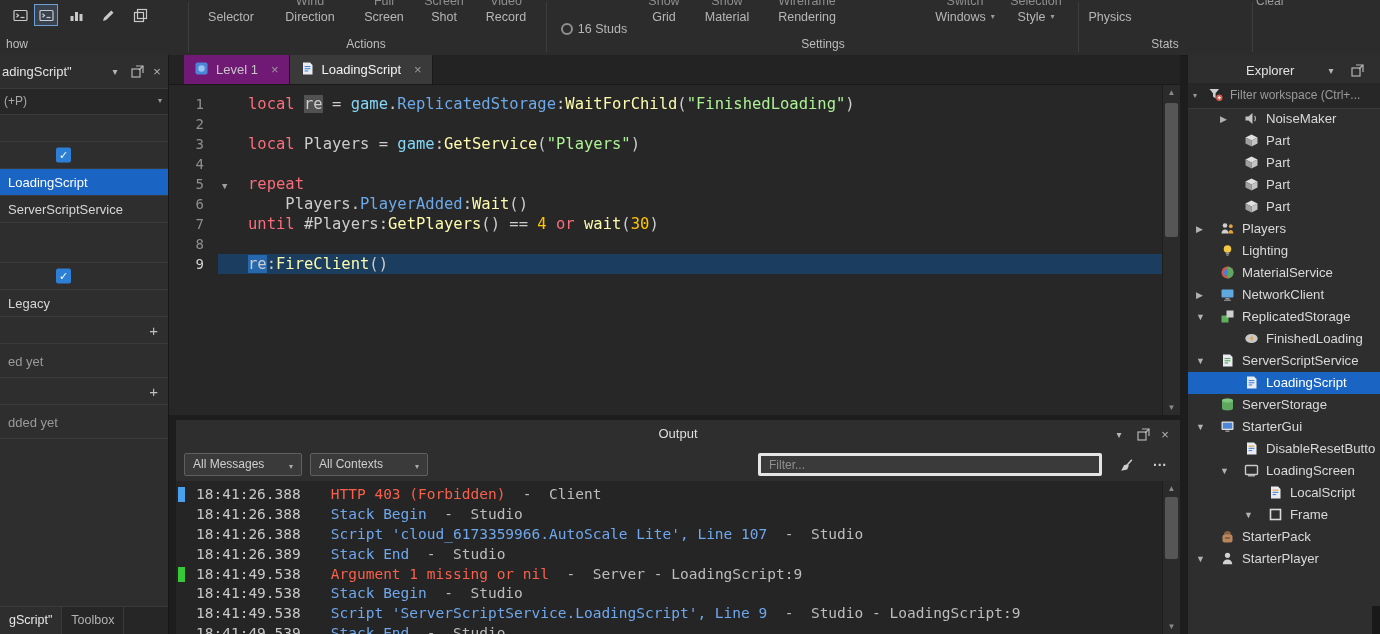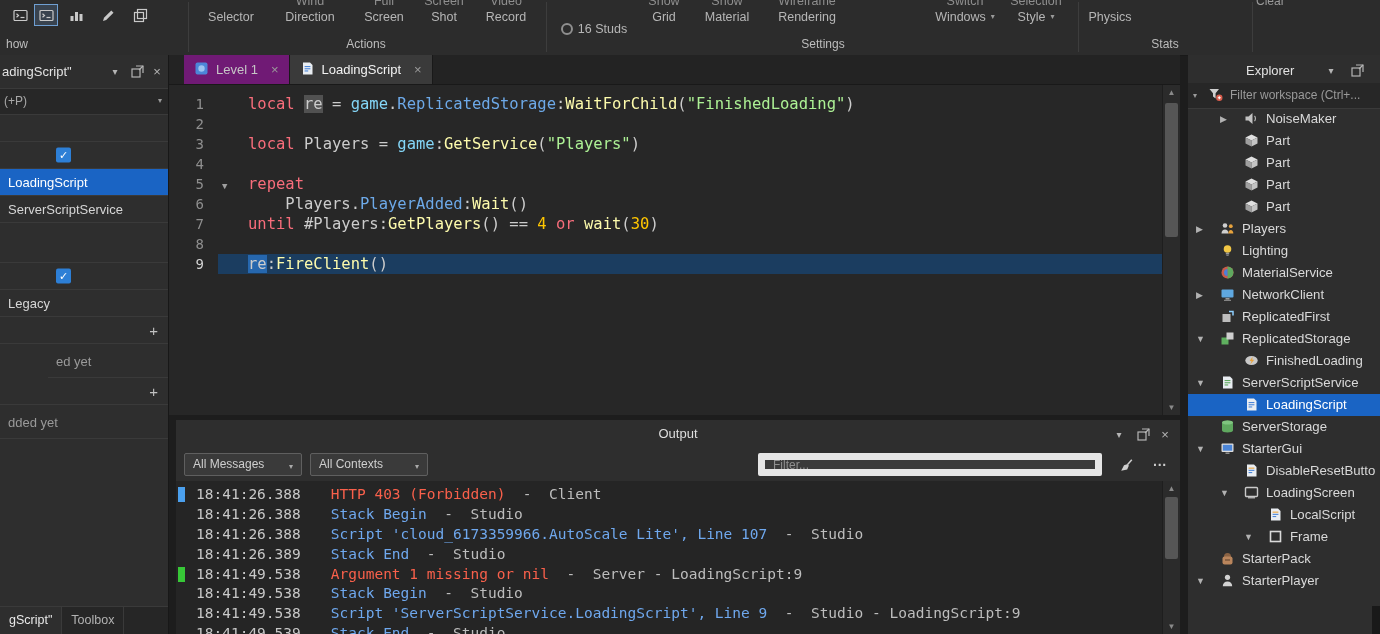--- a/index.html
+++ b/index.html
@@ -60,21 +60,21 @@
   .vscroll .thumb{position:absolute;left:2px;right:2px;background:#565656;border-radius:2px;}
   .vscroll .sarr{position:absolute;left:0;right:0;text-align:center;color:#8a8a8a;font-size:8px;}
 
   
   .output{position:absolute;left:176px;top:420px;width:1004px;height:214px;background:#252525;}
   .o-head{position:absolute;top:0;left:0;right:0;height:28px;background:#2e2e2e;border-bottom:1px solid #1c1c1c;}
   .o-title{position:absolute;left:0;right:0;text-align:center;top:6px;font-size:13px;color:#dedede;}
   .o-toolbar{position:absolute;top:28px;left:0;right:0;height:33px;background:#2e2e2e;}
   .dd{position:absolute;top:5px;height:23px;background:#3a3a3a;border:1px solid #5f5f5f;border-radius:2px;box-sizing:border-box;color:#cfcfcf;font-size:12px;line-height:21px;padding:0 8px;}
   .dd .dcaret{float:right;font-size:8px;color:#aaa;margin:2px 0 0 10px;}
-  .o-filter{position:absolute;top:5px;height:23px;box-sizing:border-box;background:#3a3a3a;border:7px solid #e5e5e5;border-radius:2px;color:#cccccc;font-size:12px;padding:0 8px;font-family:"Liberation Sans",sans-serif;outline:none;}
+  .o-filter{position:absolute;top:5px;height:23px;box-sizing:border-box;background:#3a3a3a;border:3px solid #e5e5e5;border-radius:2px;color:#cccccc;font-size:12px;padding:0 8px;font-family:"Liberation Sans",sans-serif;outline:none;}
   .o-filter::placeholder{color:#8f8f8f;}
   .o-icon{position:absolute;top:6px;width:24px;height:22px;display:flex;align-items:center;justify-content:center;color:#cccccc;font-size:14px;font-weight:bold;}
   .o-log{position:absolute;top:61px;left:0;right:18px;bottom:0;overflow:hidden;font-family:"DejaVu Sans Mono",monospace;font-size:14.5px;line-height:19.9px;padding-top:4px;}
   .oline{position:relative;white-space:pre;padding-left:20px;height:19.9px;}
   .omark{position:absolute;left:2px;top:2px;width:7px;height:15px;}
   .omark.blue{background:#4BA0EE}.omark.green{background:#37C837}
   .ots{color:#c8c8c8;padding-right:30px;}
   .oseg.err{color:#F9604B}.oseg.info{color:#6FA8EE}.oseg.ctx{color:#BDBDBD}
 
   
@@ -257,21 +257,21 @@
         <div class="lp-row" style="height: 40px;"></div>
         <div class="lp-row" style="height: 27px;">
           <span class="cb">✓</span>
         </div>
         <div class="lp-row" style="height: 27px;">
           <span class="val">Legacy</span>
         </div>
         <div class="lp-row" style="height: 27px;">
           <span class="addbtn">+</span>
         </div>
-        <div class="lp-row" style="height: 34px; margin-left: 48px;">
+        <div class="lp-row" style="height: 34px;">
           <span class="val muted">ed yet</span>
         </div>
         <div class="lp-row" style="height: 27px;">
           <span class="addbtn">+</span>
         </div>
         <div class="lp-row" style="height: 34px;">
           <span class="val muted">dded yet</span>
         </div>
       </div>
     <div class="lp-tabs">
@@ -458,27 +458,20 @@
         <div class="xrow">
           <span class="xarrow" style="left: 8px;">▶</span>
           <span class="xicon" style="left: 32px;"><svg width="15" height="15" viewBox="0 0 15 15" xmlns="http://www.w3.org/2000/svg">
               <rect x="1.5" y="2.5" width="12" height="8" rx="1" fill="#5FA8E0"></rect>
               <rect x="5.5" y="11" width="4" height="1.6" fill="#9a9a9a"></rect>
               <rect x="4" y="12.8" width="7" height="1" fill="#9a9a9a"></rect>
             </svg></span>
           <span class="xlabel" style="left: 54px;">NetworkClient</span>
         </div>
         <div class="xrow">
-          <span class="xicon" style="left: 32px;"><svg width="15" height="15" viewBox="0 0 15 15" xmlns="http://www.w3.org/2000/svg">
-              <rect x="2.5" y="5" width="8" height="8" fill="#bdbdbd"></rect>
-              <path d="M9 2.5h4v4" fill="none" stroke="#8fd0ff" stroke-width="1.5"></path>
-            </svg></span>
-          <span class="xlabel" style="left: 54px;">ReplicatedFirst</span>
-        </div>
-        <div class="xrow">
           <span class="xarrow" style="left: 8px;">▼</span>
           <span class="xicon" style="left: 32px;"><svg width="15" height="15" viewBox="0 0 15 15" xmlns="http://www.w3.org/2000/svg">
               <rect x="1.5" y="6.5" width="7" height="7" fill="#5FB05F"></rect>
               <rect x="6.5" y="1.5" width="7" height="7" fill="#cfcfcf"></rect>
             </svg></span>
           <span class="xlabel" style="left: 54px;">ReplicatedStorage</span>
         </div>
         <div class="xrow">
           <span class="xicon" style="left: 56px;"><svg width="15" height="15" viewBox="0 0 15 15" xmlns="http://www.w3.org/2000/svg">
               <ellipse cx="7.5" cy="7.5" rx="6.2" ry="4.6" fill="#c9c9c9"></ellipse>

